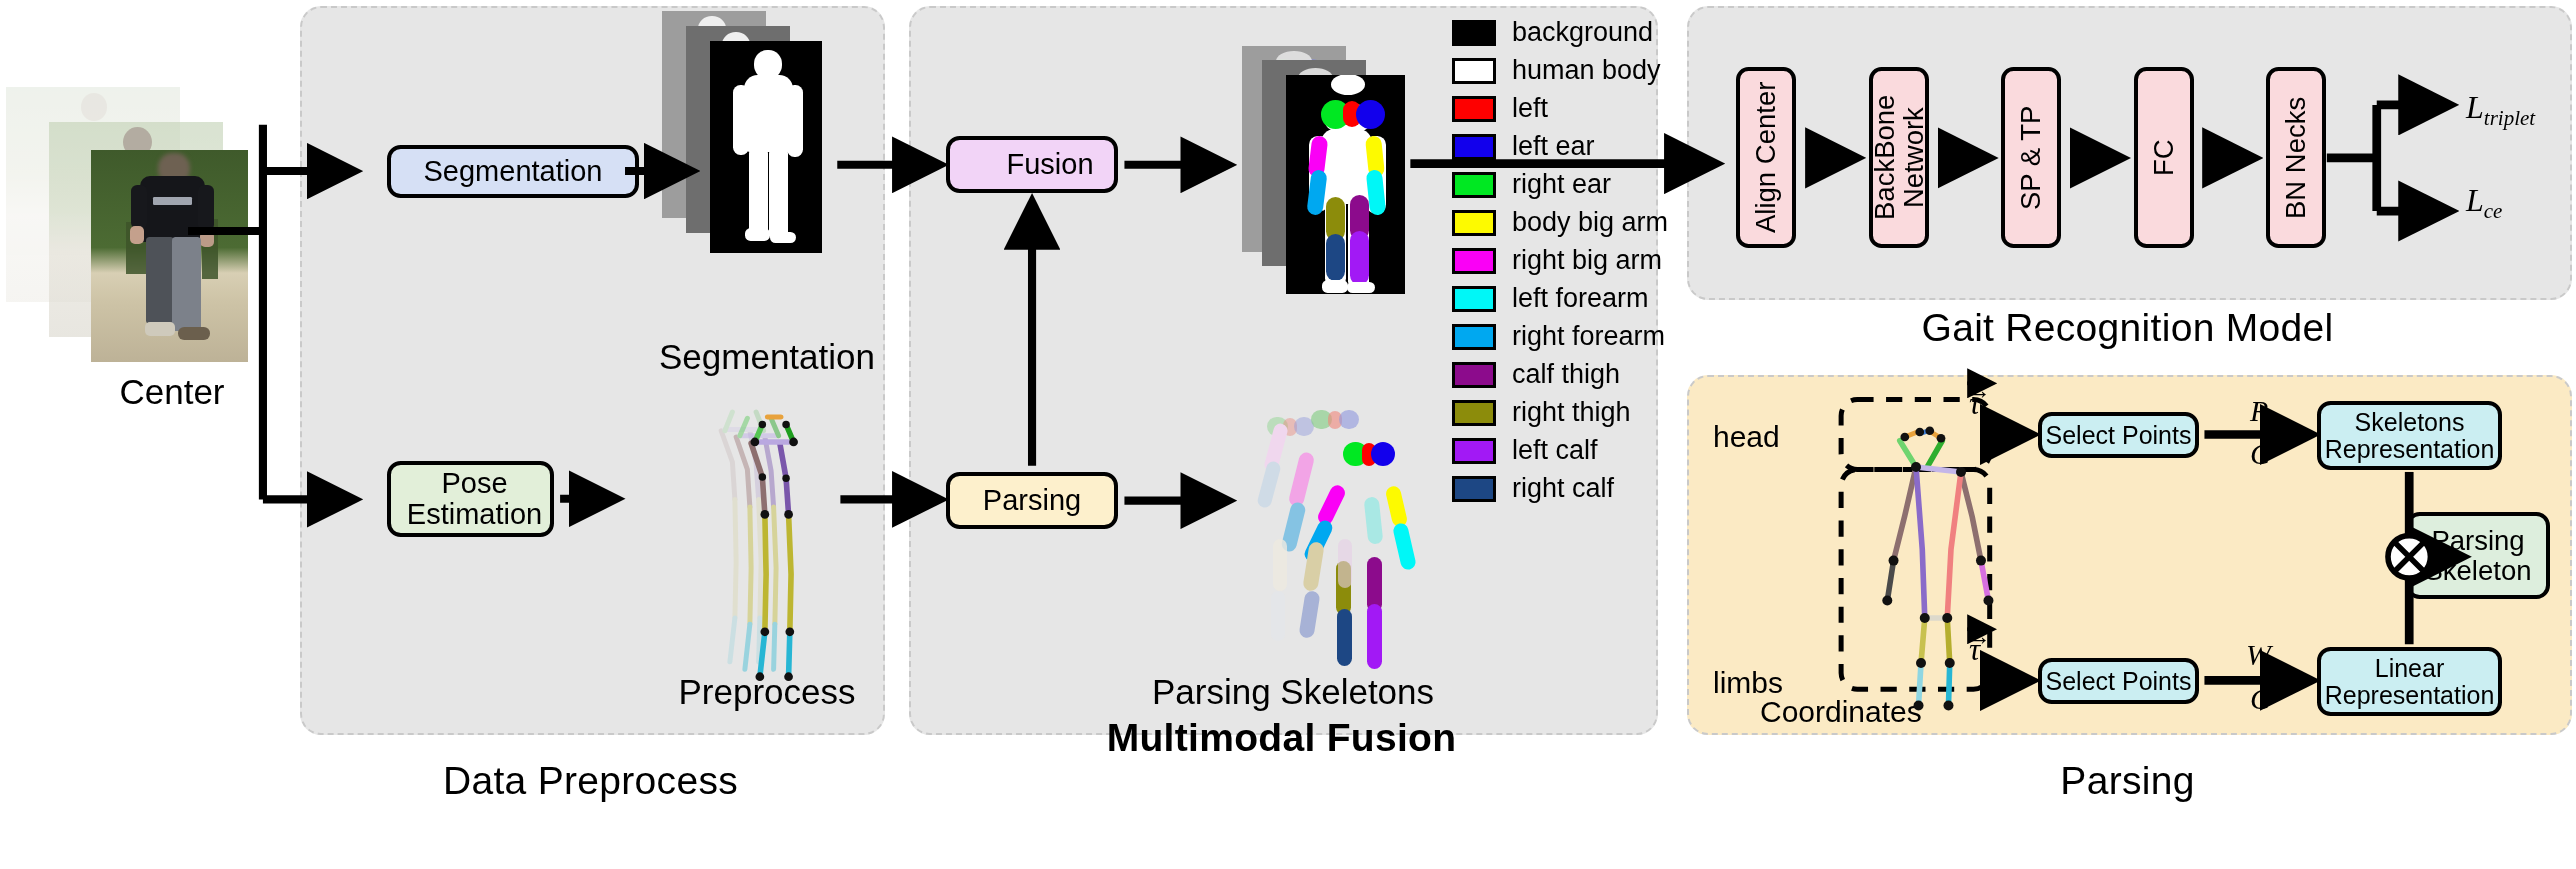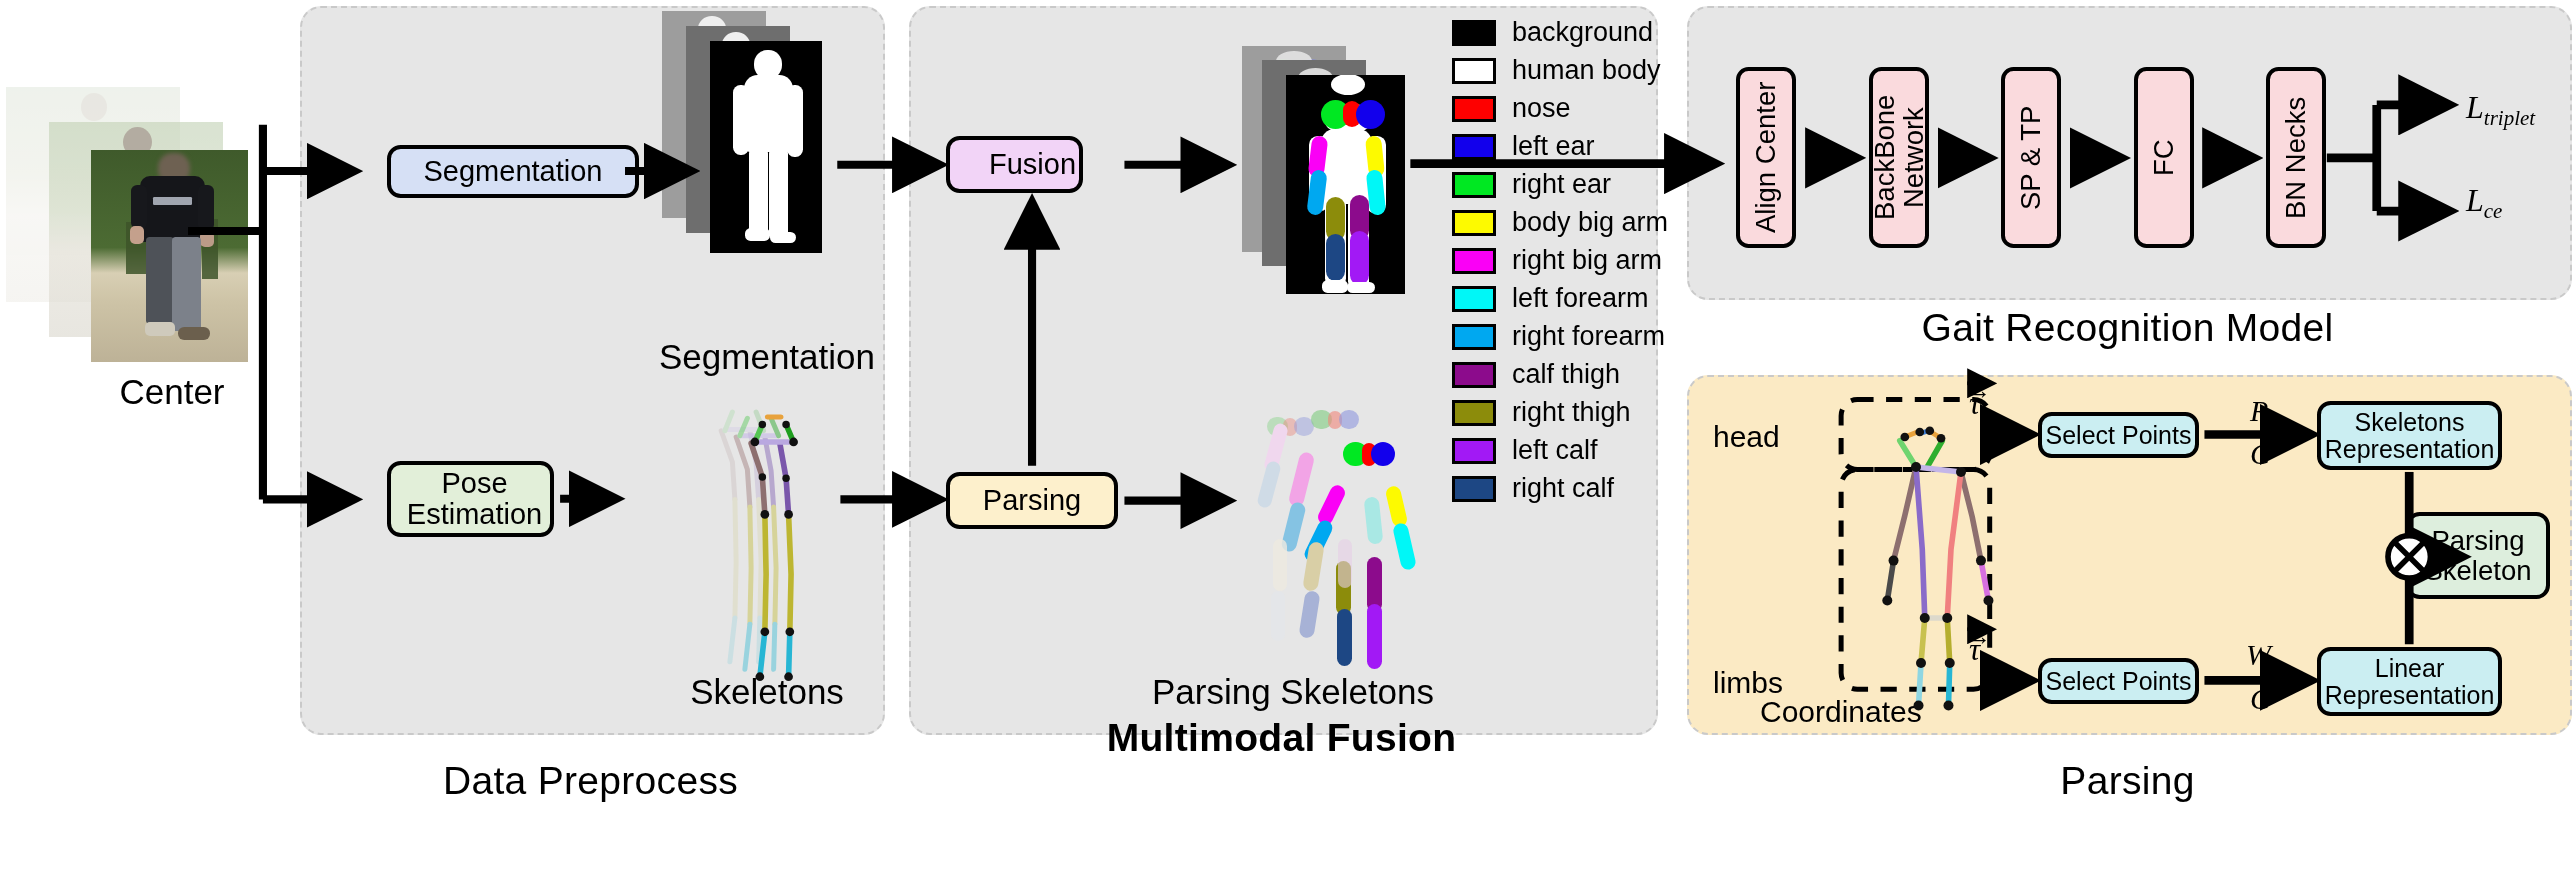--- a/index.html
+++ b/index.html
@@ -89,23 +89,23 @@
   <div style="position:absolute;left:34px;top:34px;width:49px;height:77px;border-radius:13.7px 13.7px 6.2px 6.2px;background:#fff;"></div>
   <div style="position:absolute;left:22.5px;top:44px;width:16px;height:70px;border-radius:7.5px;background:#fff;"></div>
   <div style="position:absolute;left:77px;top:44px;width:16px;height:72px;border-radius:7.5px;background:#fff;"></div>
   <div style="position:absolute;left:39px;top:105px;width:19px;height:91px;border-radius:7.5px;background:#fff;"></div>
   <div style="position:absolute;left:59px;top:105px;width:19px;height:95px;border-radius:7.5px;background:#fff;"></div>
   <div style="position:absolute;left:35px;top:187px;width:25px;height:12.5px;border-radius:5.6px;background:#fff;"></div>
   <div style="position:absolute;left:60px;top:191px;width:26px;height:11.2px;border-radius:5.6px;background:#fff;"></div>
 </div>
 <div class="cap" style="left:642px;top:337px;width:250px;">Segmentation</div>
 
-<div class="cap" style="left:642px;top:672px;width:250px;">Skeletons</div>
-
-<div class="node violet" style="left:946px;top:136px;width:137px;height:57px;padding-left:36px;">
+<div class="cap" style="left:642px;top:672px;width:250px;">Preprocess</div>
+
+<div class="node violet" style="left:946px;top:136px;width:172px;height:57px;padding-left:36px;">
   <span>Fusion</span>
 </div>
 <div class="node cream" style="left:946px;top:472px;width:172px;height:57px;">
   <span>Parsing</span>
 </div>
 
 <div class="frame silg1" style="left:1242px;top:46px;width:104px;height:206px;">
   <div style="position:absolute;left:26px;top:12.5px;width:30px;height:29px;border-radius:50%;background:#8ad38a;opacity:.6;"></div>
   <div style="position:absolute;left:42px;top:13.7px;width:19px;height:26px;border-radius:50%;background:#e07c72;opacity:.6;"></div>
   <div style="position:absolute;left:55px;top:12.5px;width:29px;height:29px;border-radius:50%;background:#8289d6;opacity:.6;"></div>
@@ -176,21 +176,21 @@
     <div class="legrow">
       <div class="swatch" style="background: rgb(0, 0, 0);"></div>
       <div class="legtxt">background</div>
     </div>
     <div class="legrow">
       <div class="swatch" style="background: rgb(255, 255, 255);"></div>
       <div class="legtxt">human body</div>
     </div>
     <div class="legrow">
       <div class="swatch" style="background: rgb(254, 0, 0);"></div>
-      <div class="legtxt">nose</div>
+      <div class="legtxt">left</div>
     </div>
     <div class="legrow">
       <div class="swatch" style="background: rgb(18, 0, 236);"></div>
       <div class="legtxt">left ear</div>
     </div>
     <div class="legrow">
       <div class="swatch" style="background: rgb(0, 232, 34);"></div>
       <div class="legtxt">right ear</div>
     </div>
     <div class="legrow">

